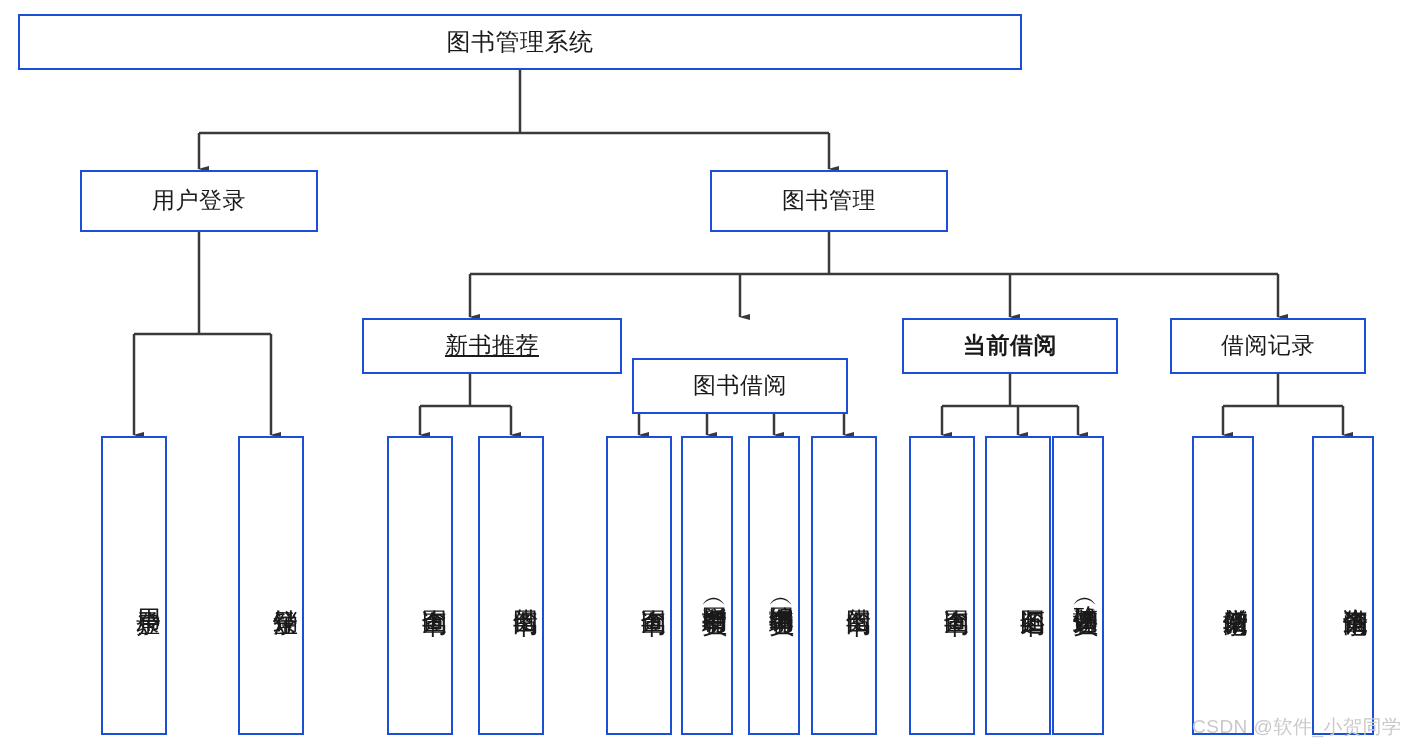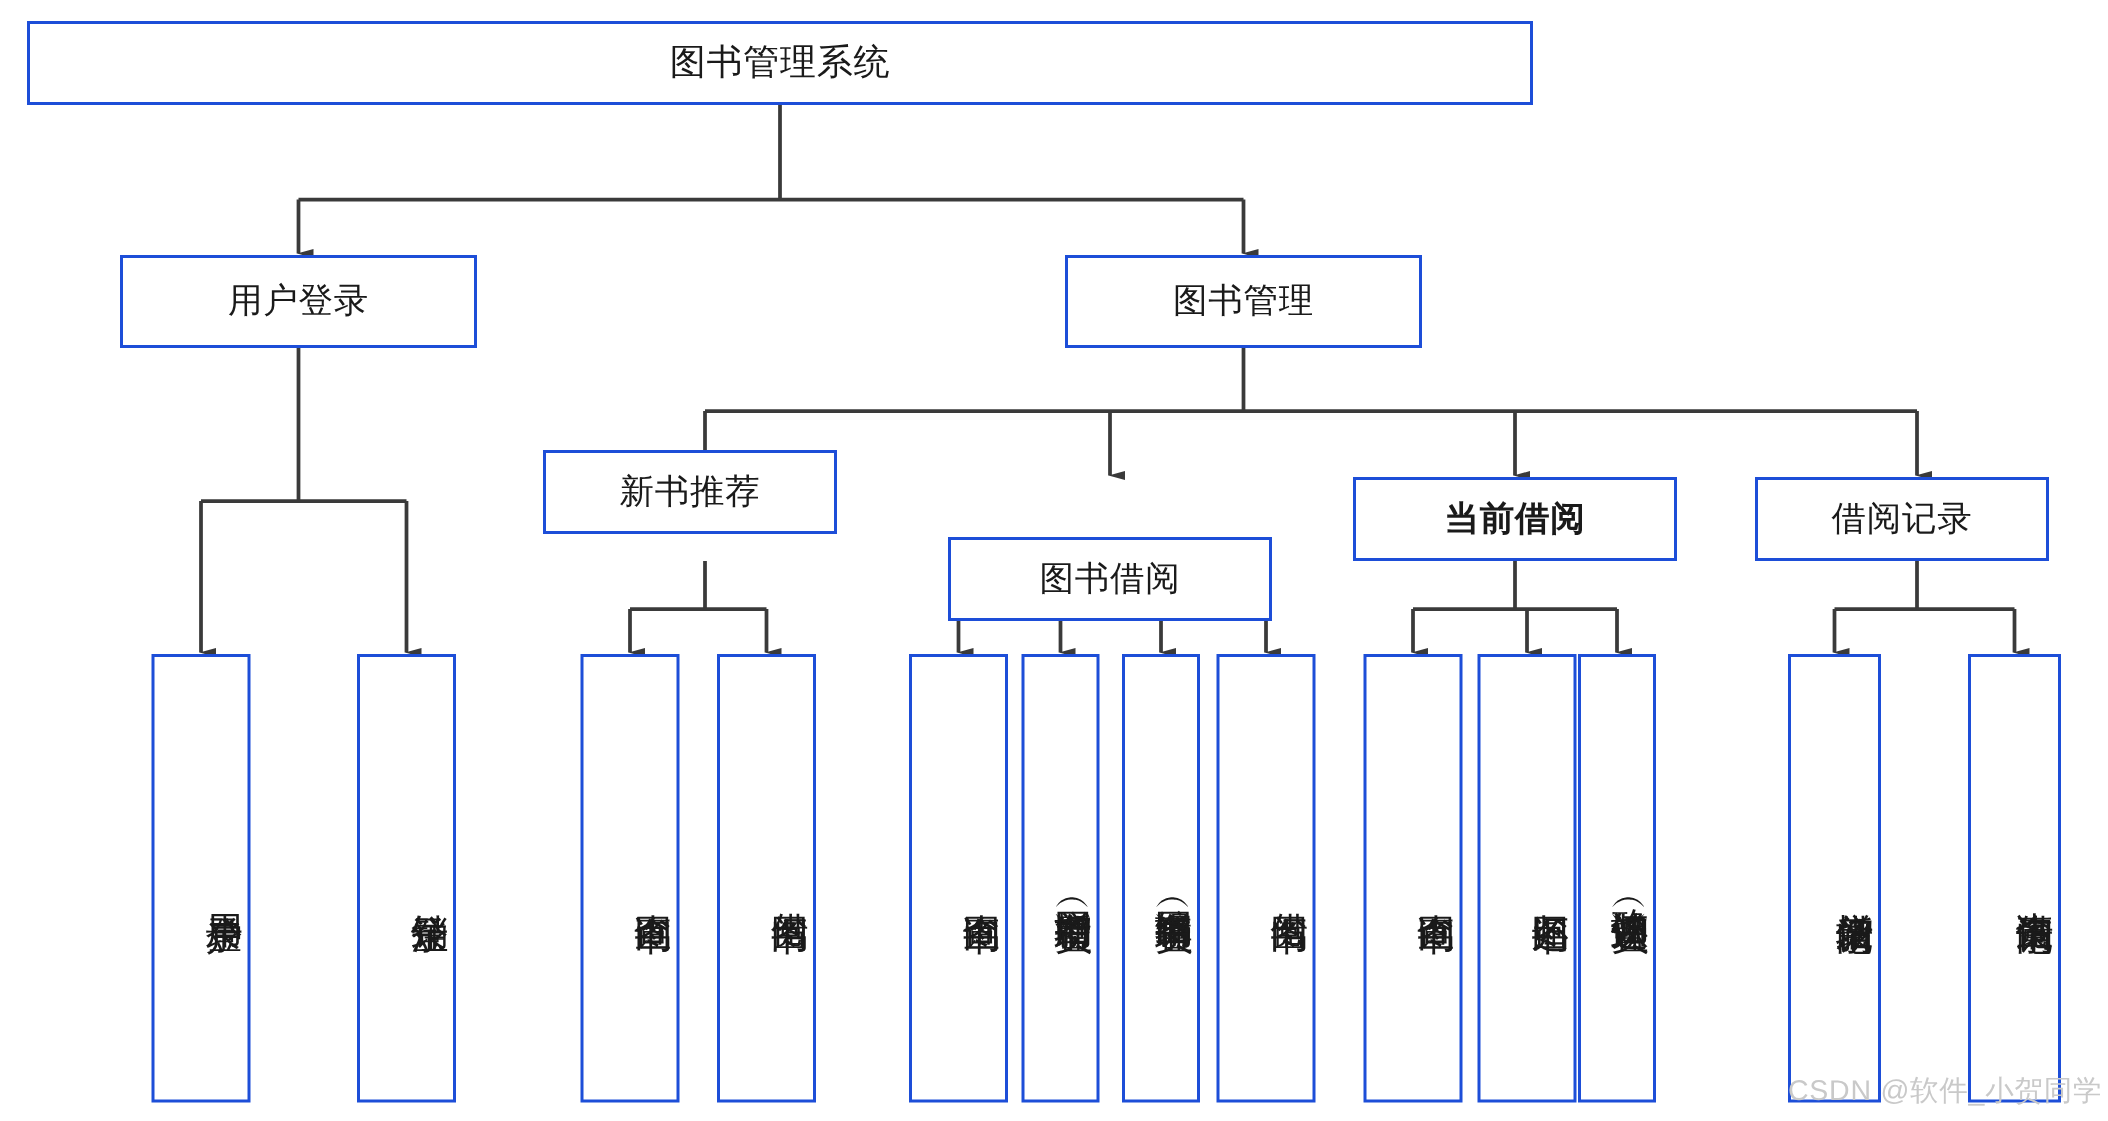--- a/index.html
+++ b/index.html
@@ -115,21 +115,21 @@
   <div id="node-layer">
       <div class="node node-h node-root" style="left: 18px; top: 14px; width: 1004px; height: 56px;">
         <span>图书管理系统</span>
       </div>
       <div class="node node-h" style="left: 80px; top: 170px; width: 238px; height: 62px;">
         <span>用户登录</span>
       </div>
       <div class="node node-h" style="left: 710px; top: 170px; width: 238px; height: 62px;">
         <span>图书管理</span>
       </div>
-      <div class="node node-h" style="left: 362px; top: 300px; width: 196px; height: 56px;">
+      <div class="node node-h" style="left: 362px; top: 318px; width: 260px; height: 56px; text-decoration: underline;">
         <span>新书推荐</span>
       </div>
       <div class="node node-h" style="left: 632px; top: 318px; width: 216px; height: 56px; margin-top: 40px;">
         <span>图书借阅</span>
       </div>
       <div class="node node-h" style="left: 902px; top: 318px; width: 216px; height: 56px; font-weight: bold;">
         <span>当前借阅</span>
       </div>
       <div class="node node-h" style="left: 1170px; top: 318px; width: 196px; height: 56px;">
         <span>借阅记录</span>

